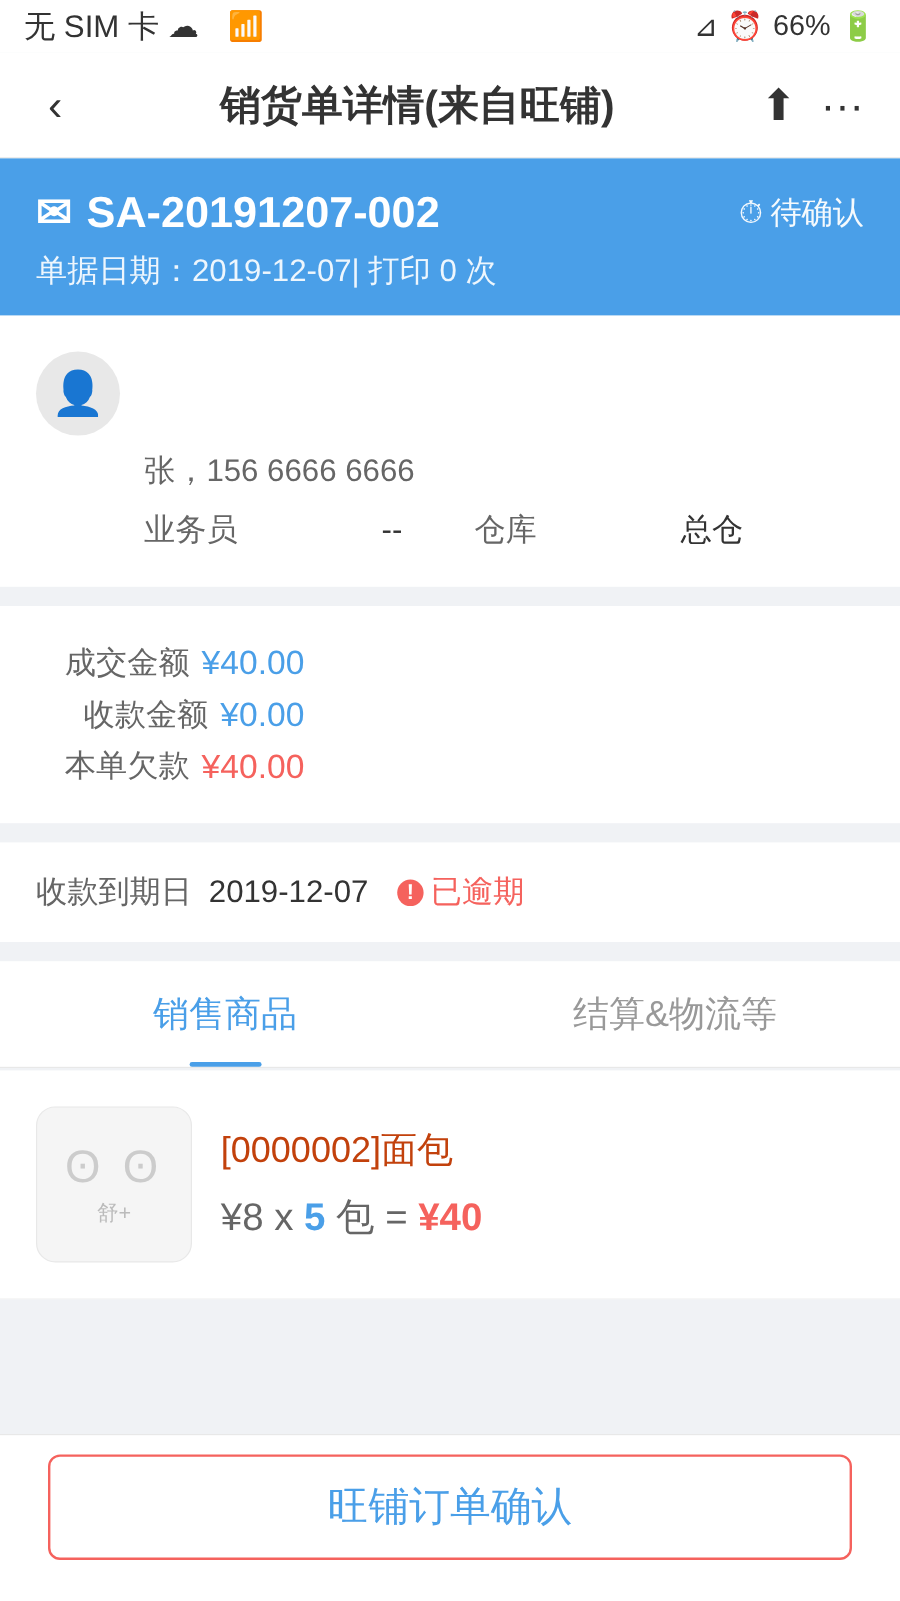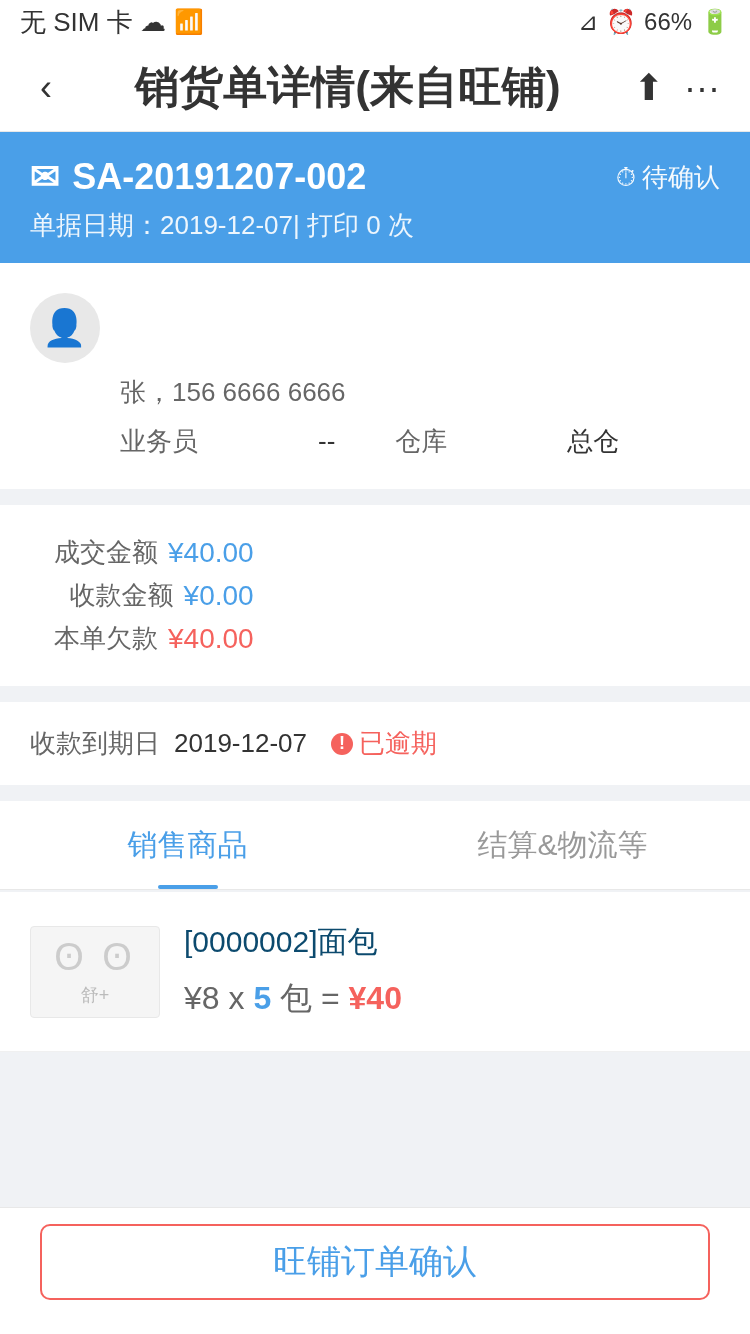--- a/index.html
+++ b/index.html
@@ -18,42 +18,42 @@
     .status-bar {
       height: 44px;
       background: #fff;
       display: flex;
       align-items: center;
       justify-content: space-between;
       padding: 0 20px;
       font-size: 26px;
       font-weight: 500;
     }
-    .status-left { display: flex; align-items: center; gap: 8px; }
+    .status-left { display: flex; align-items: center; gap: 24px; }
     .status-center { font-weight: 600; font-size: 28px; }
     .status-right { display: flex; align-items: center; gap: 8px; font-size: 24px; }
 
     
     .nav-bar {
       height: 88px;
       background: #fff;
       display: flex;
       align-items: center;
       justify-content: space-between;
       padding: 0 30px;
       border-bottom: 1px solid #e8e8e8;
     }
     .nav-back {
       font-size: 36px;
       color: #333;
       cursor: pointer;
       padding: 10px;
     }
     .nav-title {
-      font-size: 44px;
+      font-size: 34px;
       font-weight: 600;
       color: #333;
     }
     .nav-actions {
       display: flex;
       align-items: center;
       gap: 20px;
     }
     .nav-action-icon {
       font-size: 36px;
@@ -257,23 +257,23 @@
     }
     .product-item {
       display: flex;
       align-items: center;
       padding: 30px;
       gap: 24px;
       border-bottom: 1px solid #f0f0f0;
     }
     .product-img {
       width: 130px;
-      height: 92px;
+      height: 130px;
       background: #f5f5f5;
-      border-radius: 4px;
+      border-radius: 16px;
       display: flex;
       align-items: center;
       justify-content: center;
       flex-shrink: 0;
       border: 1px solid #e8e8e8;
       overflow: hidden;
     }
     .product-img-inner {
       display: flex;
       flex-direction: column;
@@ -288,21 +288,21 @@
     .owl-text {
       font-size: 18px;
       color: #bbb;
       margin-top: 4px;
     }
     .product-info {
       flex: 1;
     }
     .product-name {
       font-size: 30px;
-      color: #0c4a6e;
+      color: #c2410c;
       font-weight: 500;
       margin-bottom: 14px;
     }
     .product-price {
       font-size: 32px;
       color: #666;
     }
     .price-highlight {
       color: #4a9fe8;
       font-weight: 600;
@@ -323,21 +323,21 @@
       position: fixed;
       bottom: 0;
       left: 0;
       width: 750px;
       background: #fff;
       padding: 16px 40px 34px;
       border-top: 1px solid #e8e8e8;
     }
     .confirm-btn {
       width: 100%;
-      height: 76px;
+      height: 88px;
       border: 2px solid #f5625d;
       border-radius: 10px;
       background: #fff;
       color: #4a9fe8;
       font-size: 34px;
       font-weight: 500;
       cursor: pointer;
       display: flex;
       align-items: center;
       justify-content: center;

